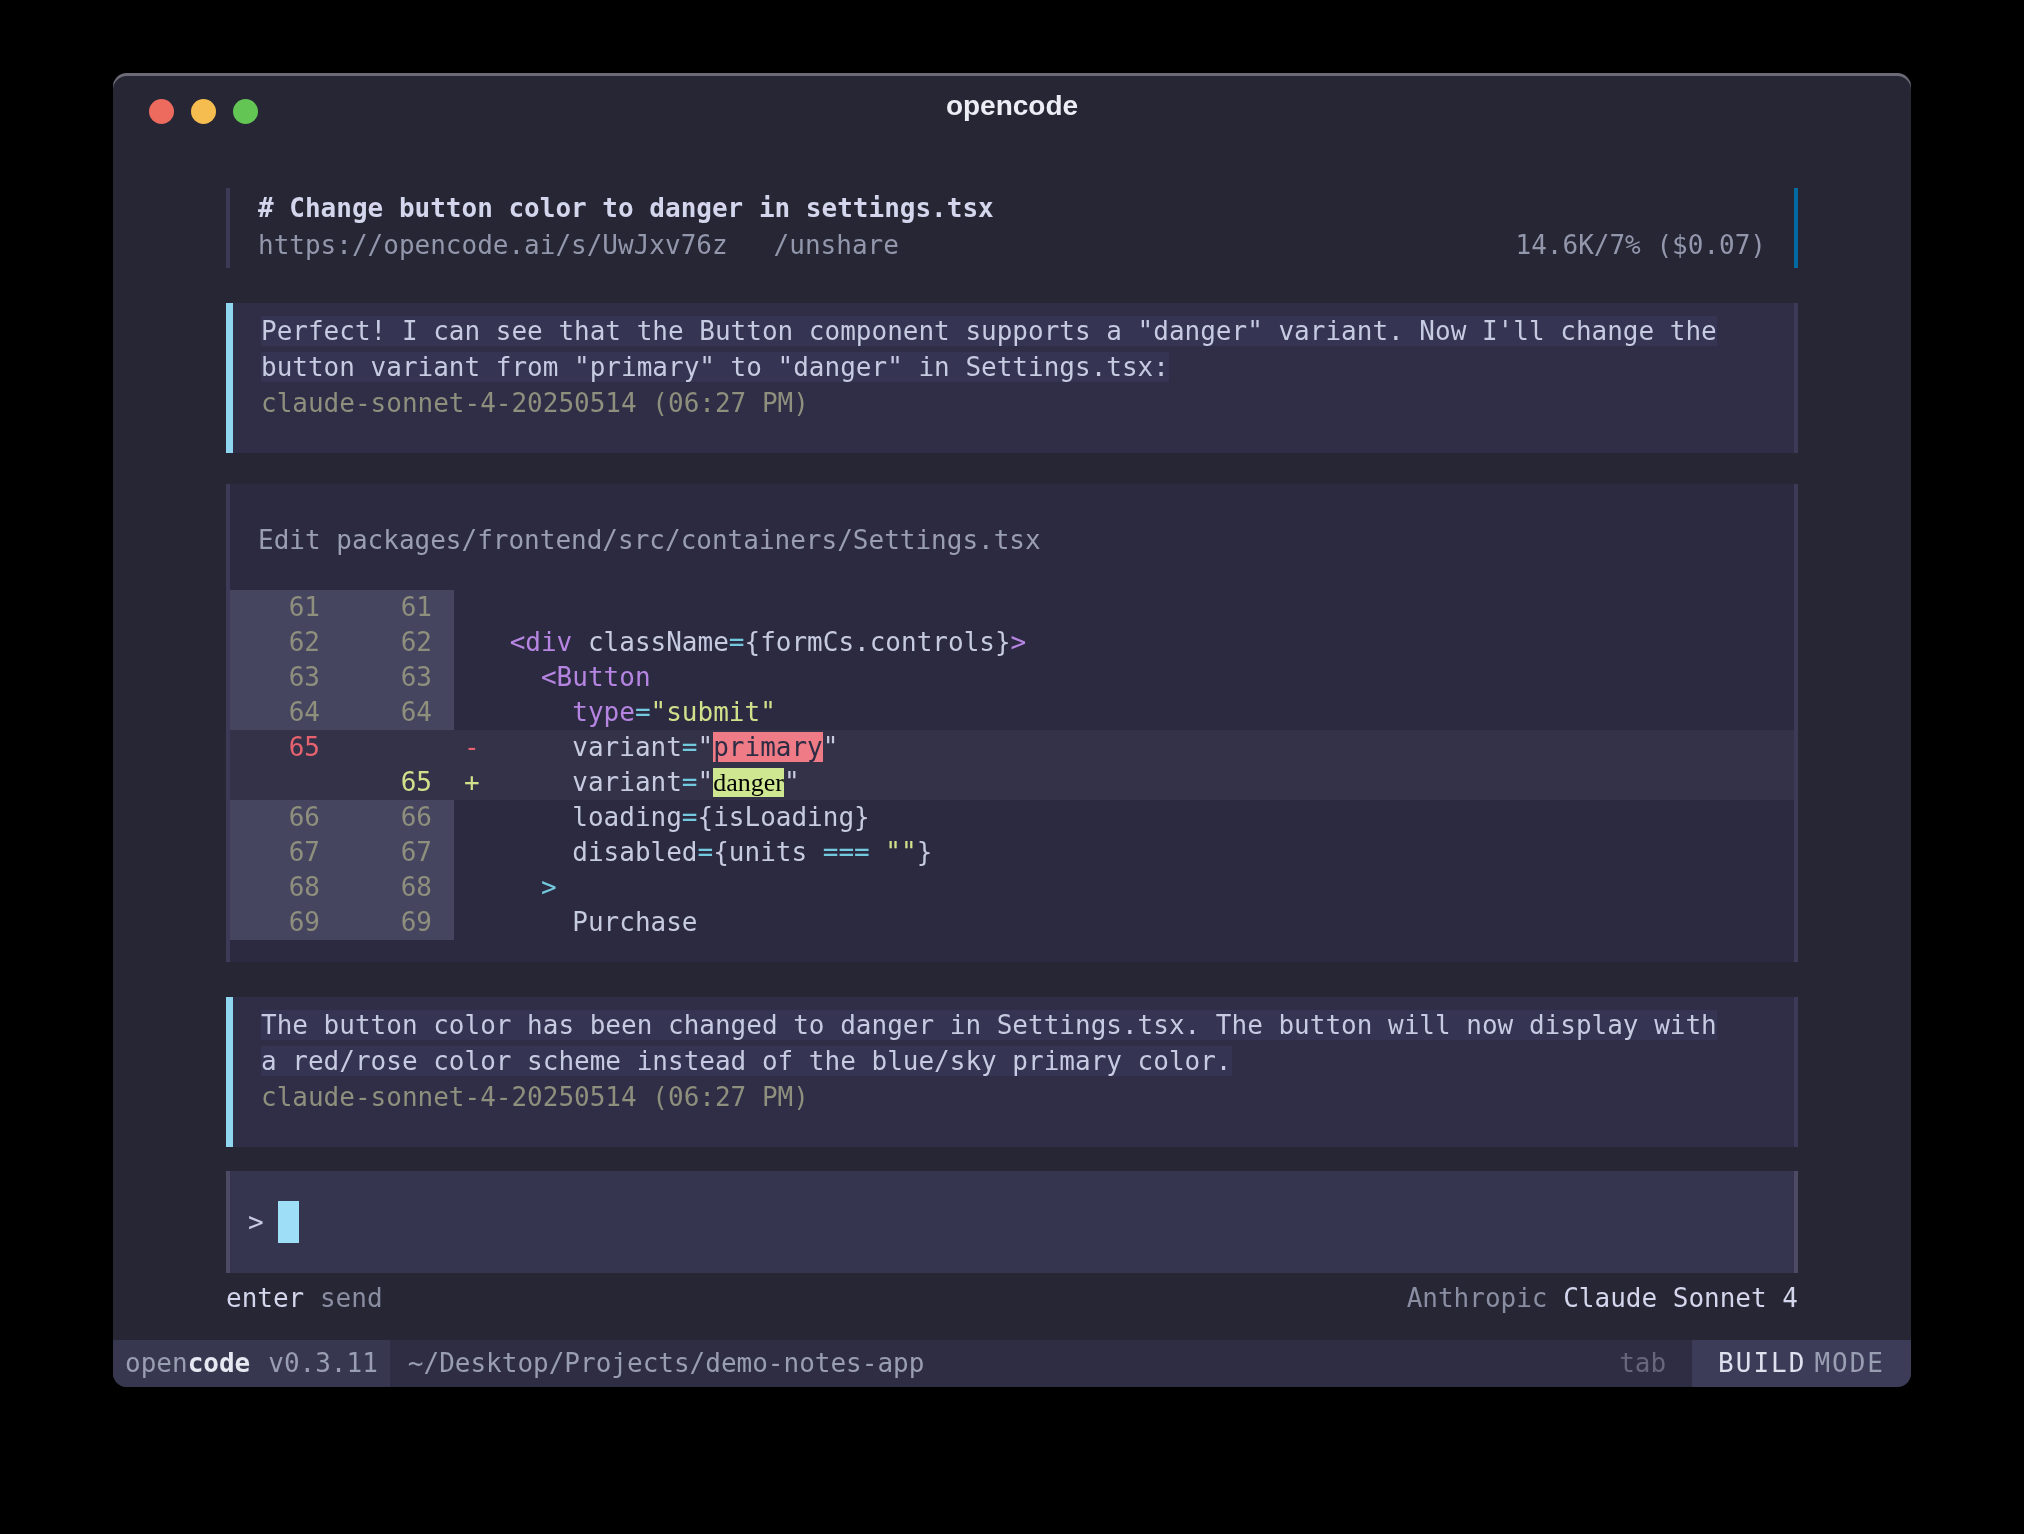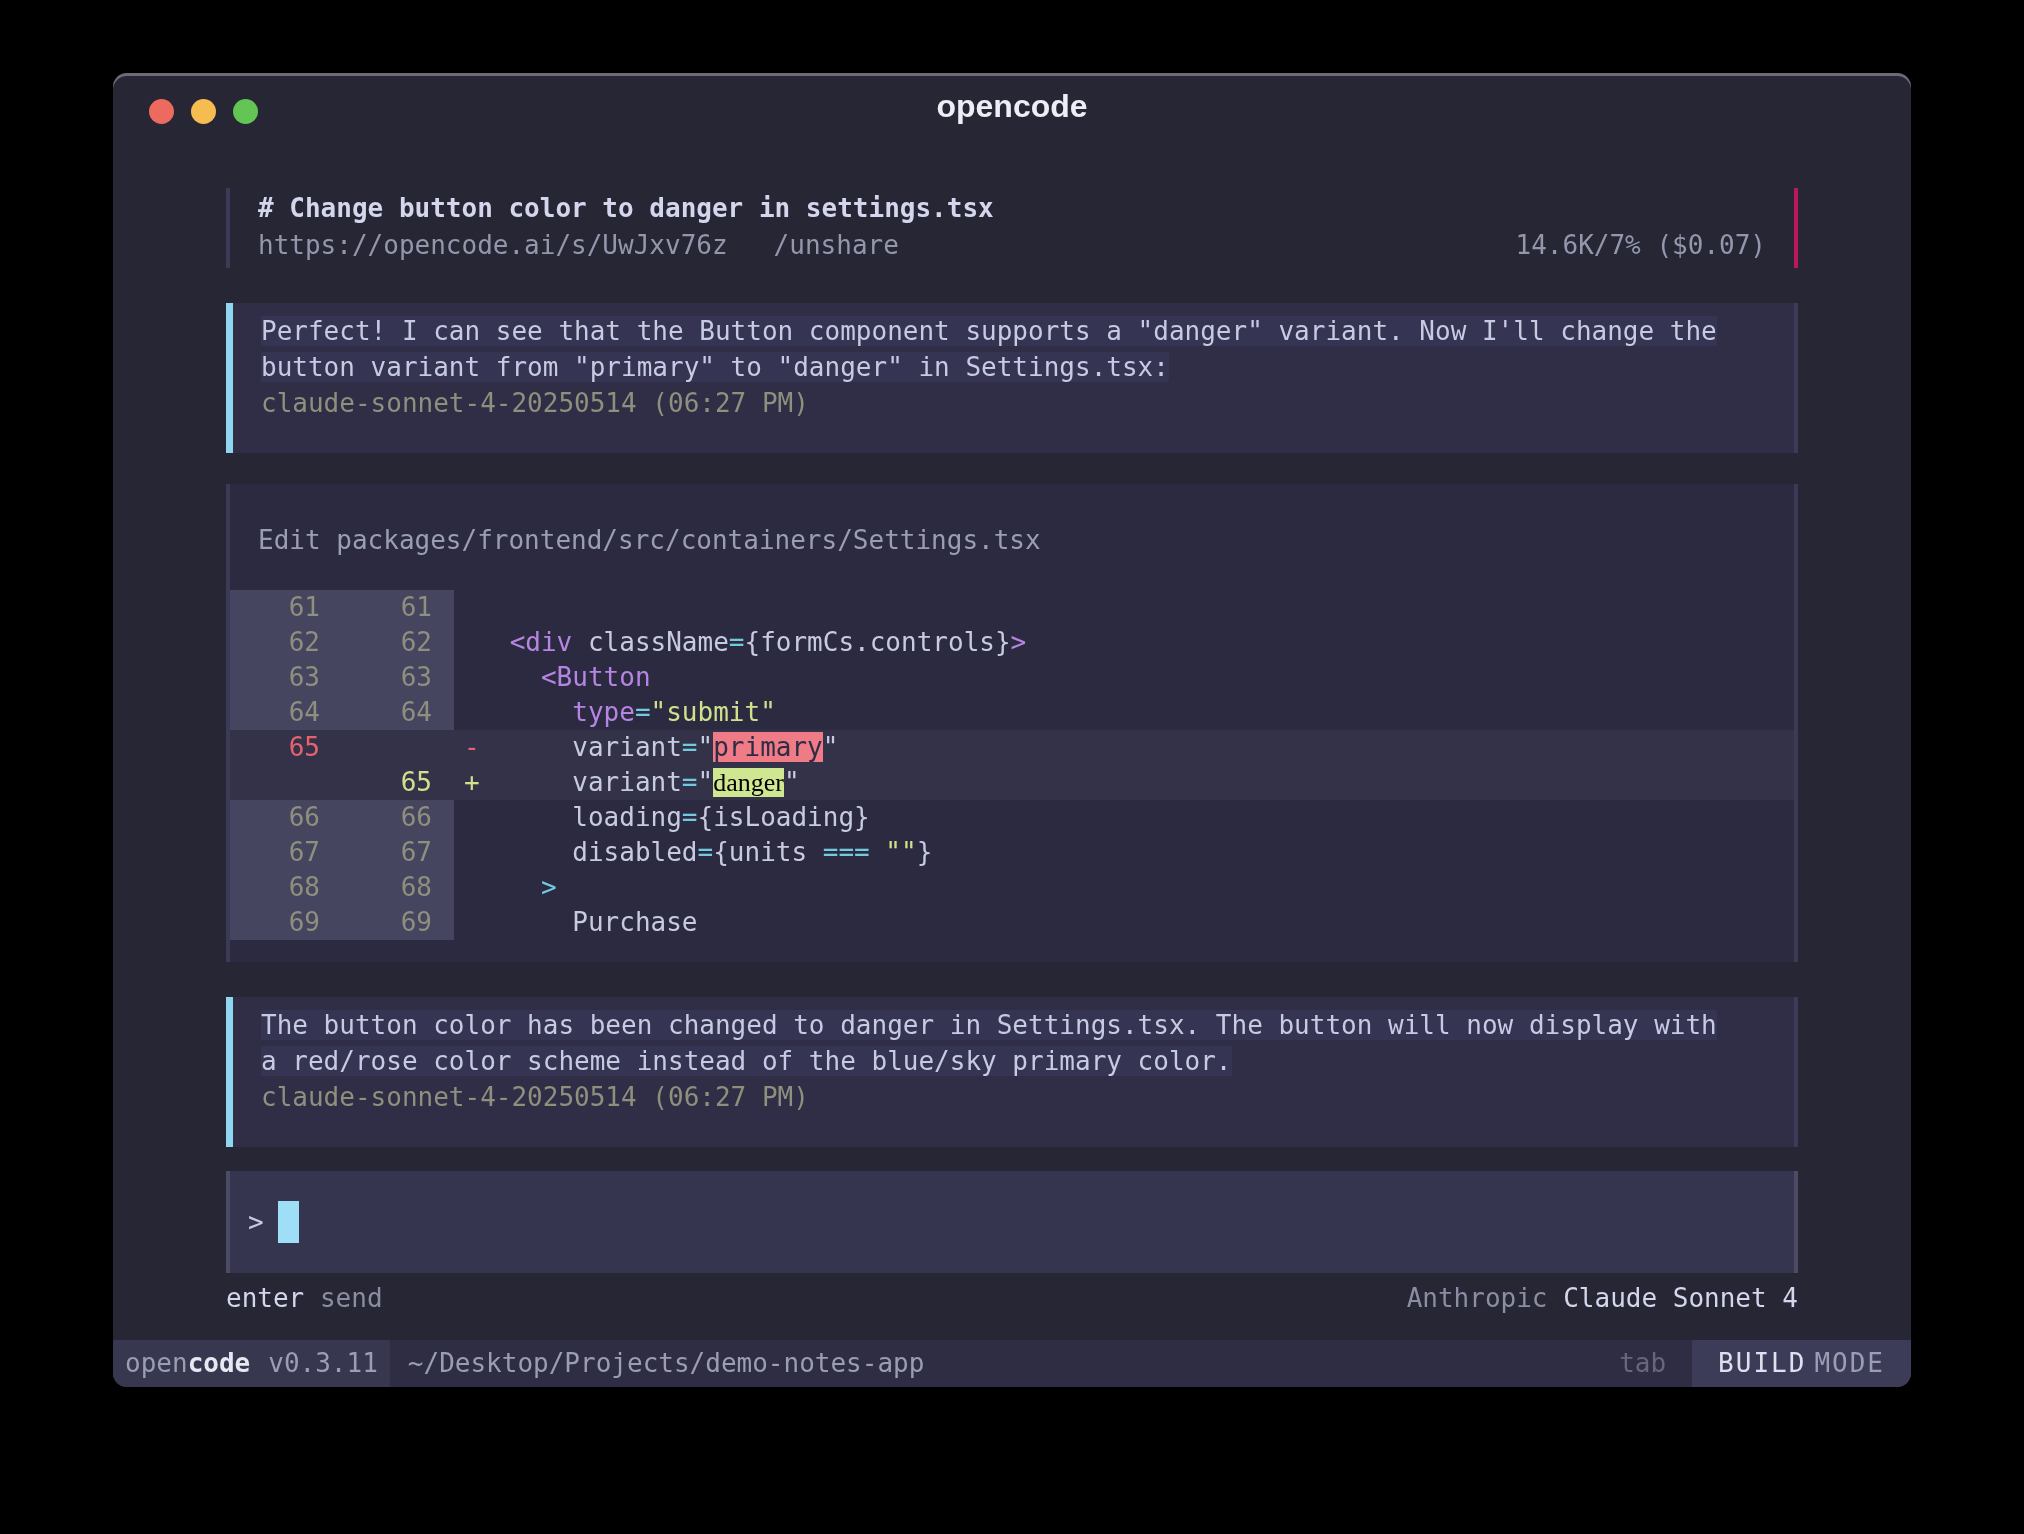--- a/index.html
+++ b/index.html
@@ -12,28 +12,28 @@
     box-shadow: inset 0 3px 0 #6b6a76, 0 20px 60px rgba(0,0,0,.6);
   }
   .titlebar{ position:relative; height:60px; }
   .lights{ position:absolute; left:36px; top:26px; display:flex; gap:17px; }
   .light{ width:25px; height:25px; border-radius:50%; }
   .light.red{ background:#ed6a5e; }
   .light.yellow{ background:#f5bd4f; }
   .light.green{ background:#62c554; }
   .titlebar .title{
     text-align:center; line-height:66px; font-family:"Liberation Sans",sans-serif;
-    font-weight:bold; font-size:32px; color:#eceef6;
+    font-weight:bold; font-size:28px; color:#eceef6;
   }
 
   .content{ padding:0 113px; }
 
   
   .session-header{
-    margin-top:55px; border-left:4px solid #3c3b57; border-right:4px solid #be185d;
+    margin-top:55px; border-left:4px solid #3c3b57; border-right:4px solid #0369a1;
     padding:2px 28px 4px 28px; line-height:37px;
   }
   .session-title{ font-weight:bold; color:#d3d6ec; }
   .session-sub{ display:flex; justify-content:space-between; color:#9297ac; }
   .session-sub .left span{ margin-right:46px; }
   .session-sub .left span:last-child{ margin-right:0; }
 
   
   .msg{
     margin-top:35px; background:#2f2e46; border-left:7px solid #8fd7f1;

